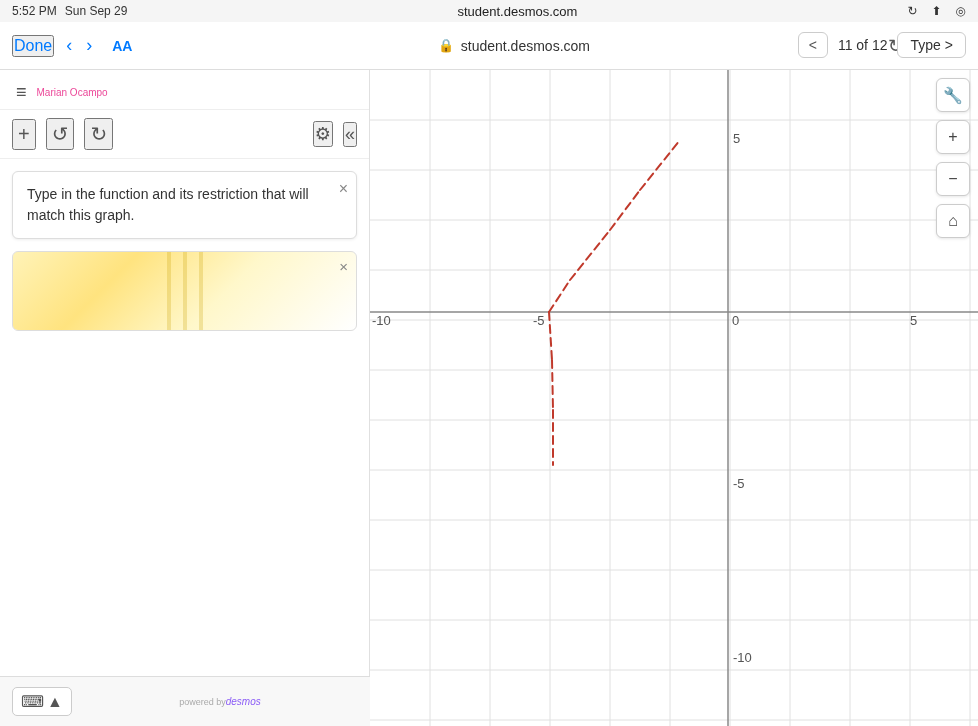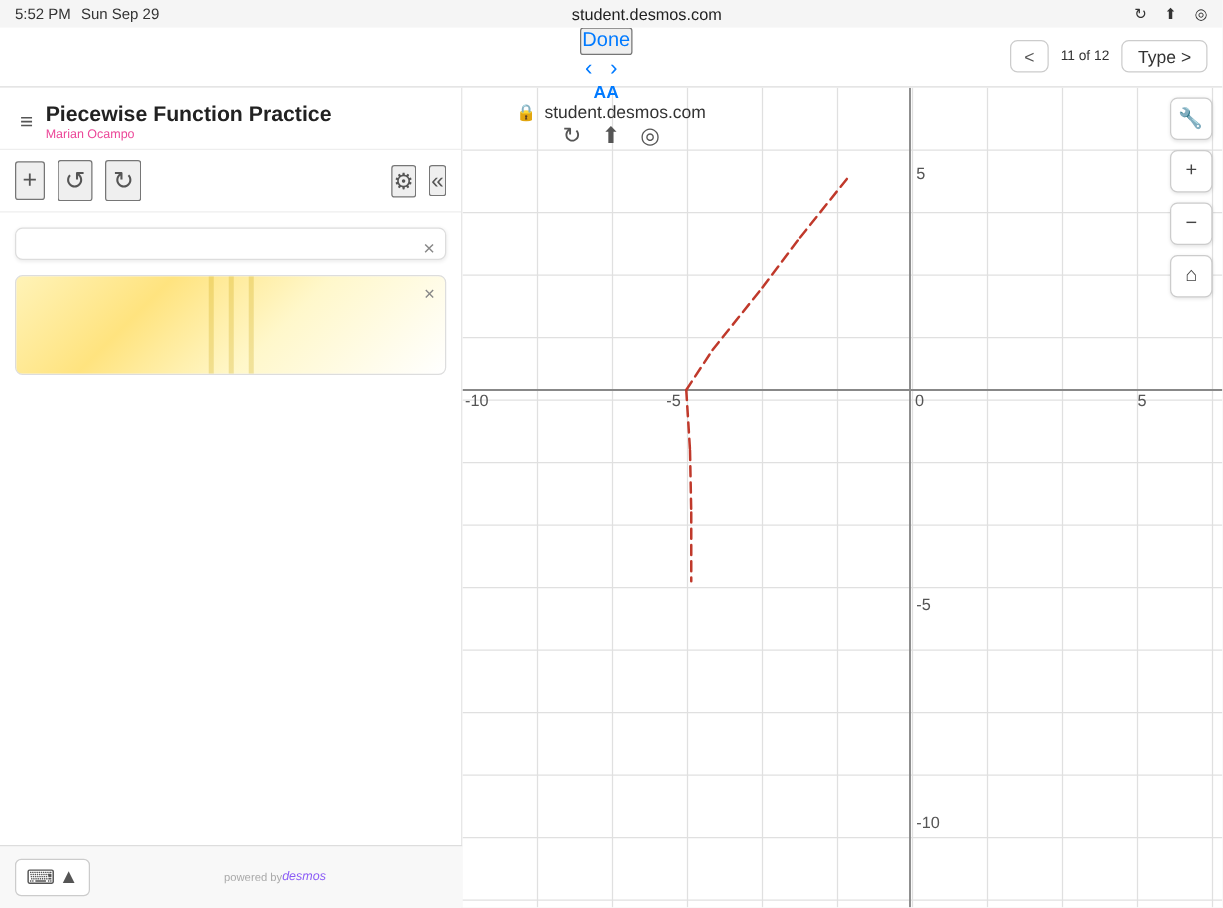--- a/index.html
+++ b/index.html
@@ -34,21 +34,20 @@
     #top-nav {
       position: absolute;
       top: 22px; left: 0; right: 0;
       height: 48px;
       background: #fff;
       border-bottom: 1px solid #ddd;
       display: flex;
       align-items: center;
       padding: 0 12px;
       z-index: 100;
-      flex-direction: column;
     }
     #top-nav .done-btn {
       font-size: 16px;
       color: #007aff;
       margin-right: 8px;
       cursor: pointer;
     }
     #top-nav .nav-arrows {
       display: flex;
       gap: 6px;
@@ -105,21 +104,21 @@
       border-radius: 6px;
       padding: 4px 10px;
       font-size: 14px;
       color: #555;
       cursor: pointer;
       display: flex;
       align-items: center;
       justify-content: center;
     }
     #pagination .pag-count {
-      font-size: 11px;
+      font-size: 14px;
       color: #333;
       padding: 0 6px;
     }
     #pagination .next-btn {
       border: 1px solid #ccc;
       background: #fff;
       border-radius: 6px;
       padding: 4px 12px;
       font-size: 14px;
       color: #333;
@@ -383,37 +382,37 @@
     <span>Type</span>
     <span>&gt;</span>
   </button>
 </div>
 
 <div id="sidebar">
   <div id="sidebar-header">
     <div class="header-row">
       <span class="menu-btn">≡</span>
       <div class="title-block">
-        <span class="main-title">Piecewise Function Practice</span>
         <span class="subtitle">Marian Ocampo</span>
       </div>
     </div>
   </div>
 
   <div id="toolbar">
     <button class="tool-btn">+</button>
     <button class="tool-btn">↺</button>
     <button class="tool-btn">↻</button>
     <div class="spacer"></div>
     <button class="gear-btn">⚙</button>
     <button class="double-arrow-btn">«</button>
   </div>
 
   <div id="expr-card">
     <span class="close-btn">×</span>
+    <p class="prompt-text">Type in the function and its restriction that will match this graph.</p>
   </div>
 
   <div id="expr-input-area">
     <div id="expr-glow"></div>
     <div class="vlines">
       <div class="vline"></div>
       <div class="vline"></div>
       <div class="vline"></div>
     </div>
     <span class="expr-close">×</span>

